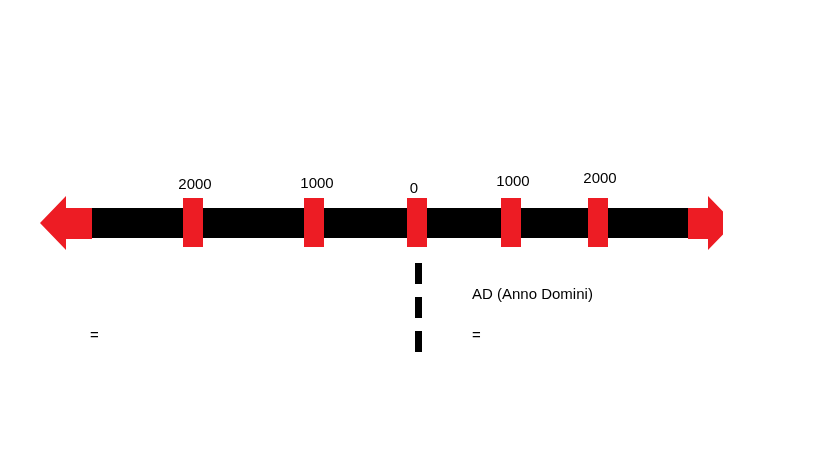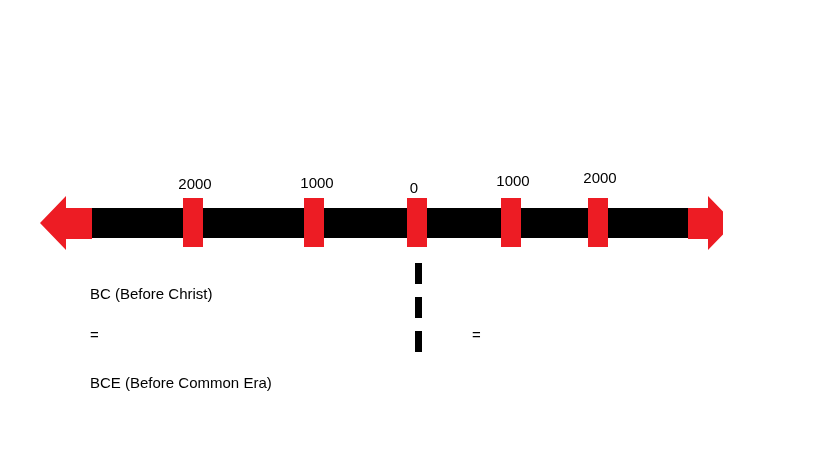--- a/index.html
+++ b/index.html
@@ -109,19 +109,18 @@
   <div class="tick t4"></div>
 
   <div class="tick-label l0">2000</div>
   <div class="tick-label l1">1000</div>
   <div class="tick-label l2">0</div>
   <div class="tick-label l3">1000</div>
   <div class="tick-label l4">2000</div>
 
   <div class="origin-dashed"></div>
 
-  <div class="note note-col-left row1">BC (Before Christ)</div>
   <div class="note note-col-left row2">=</div>
-  <div class="note note-col-left row3">BCE (Before Common Era)</div>
 
+  <div class="note note-col-right row1">AD (Anno Domini)</div>
   <div class="note note-col-right row2">=</div>
 
 </div>
 
 </body></html>

